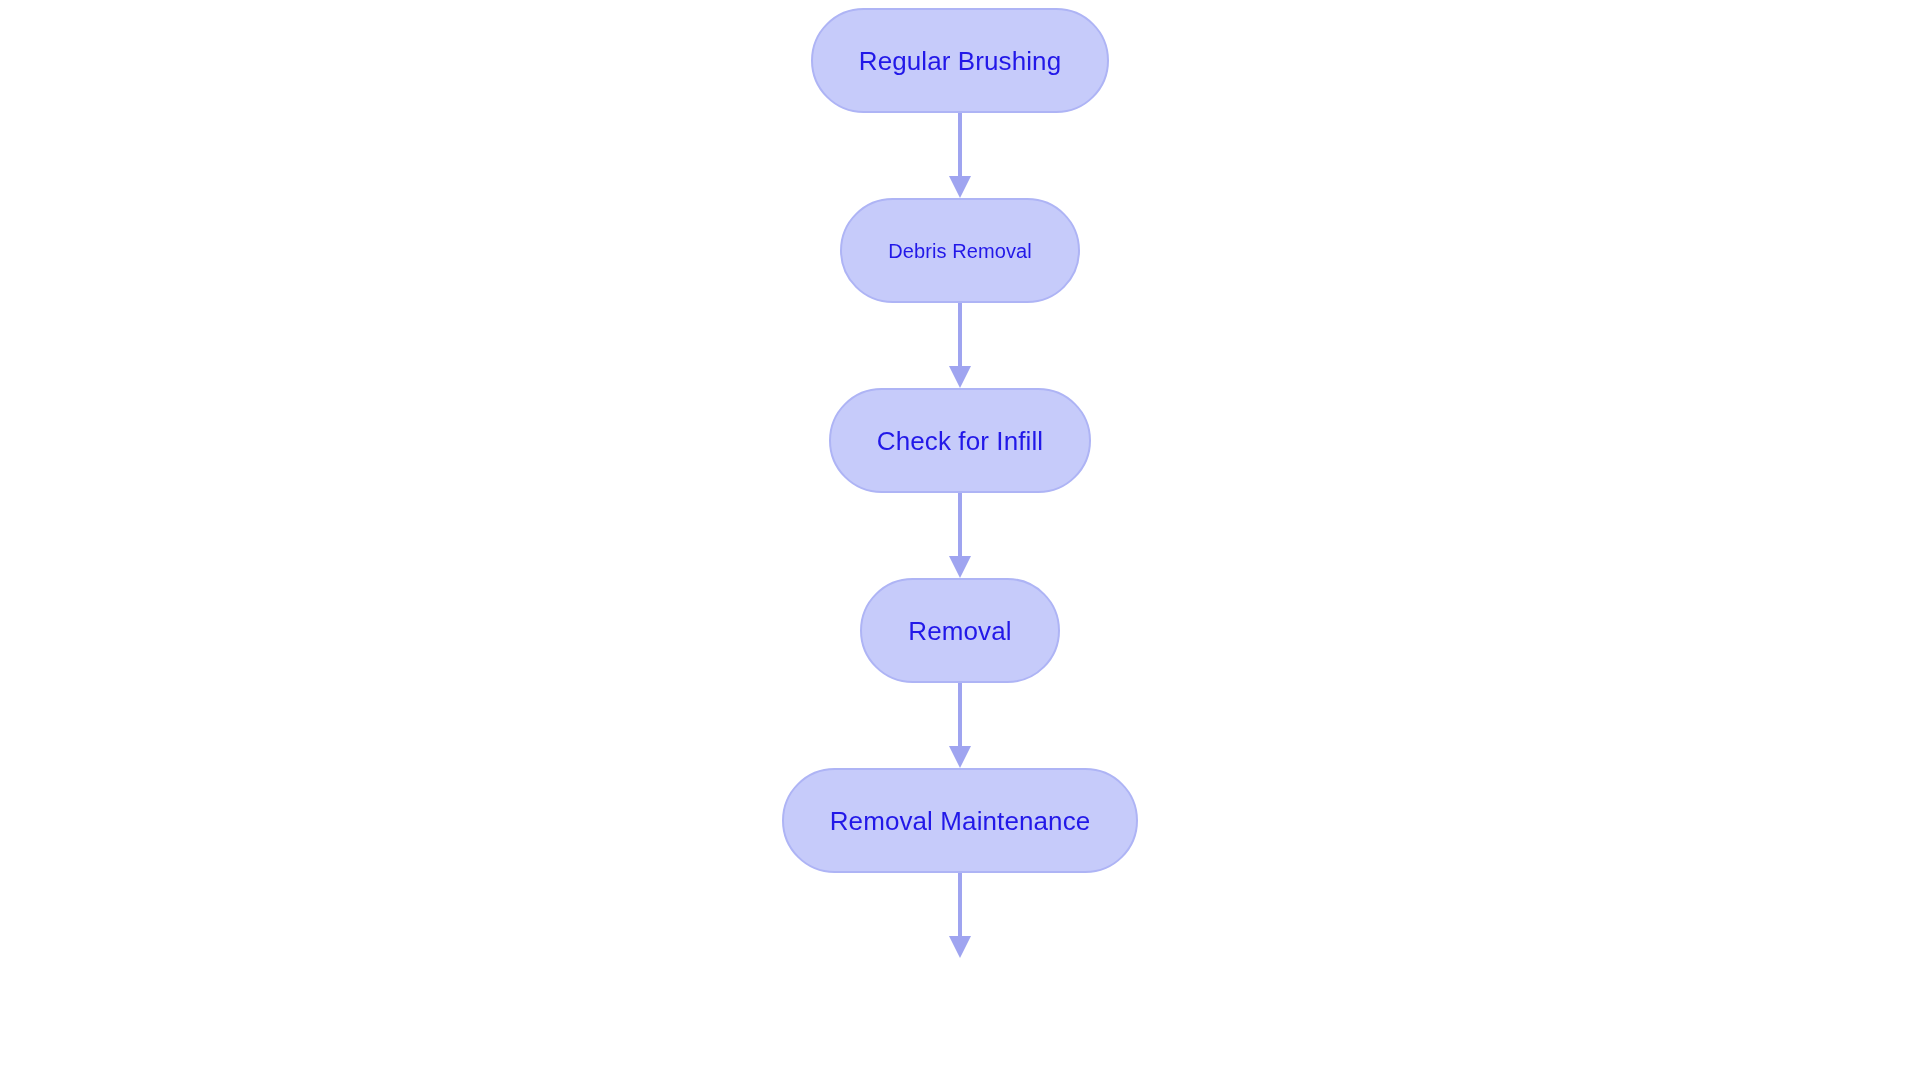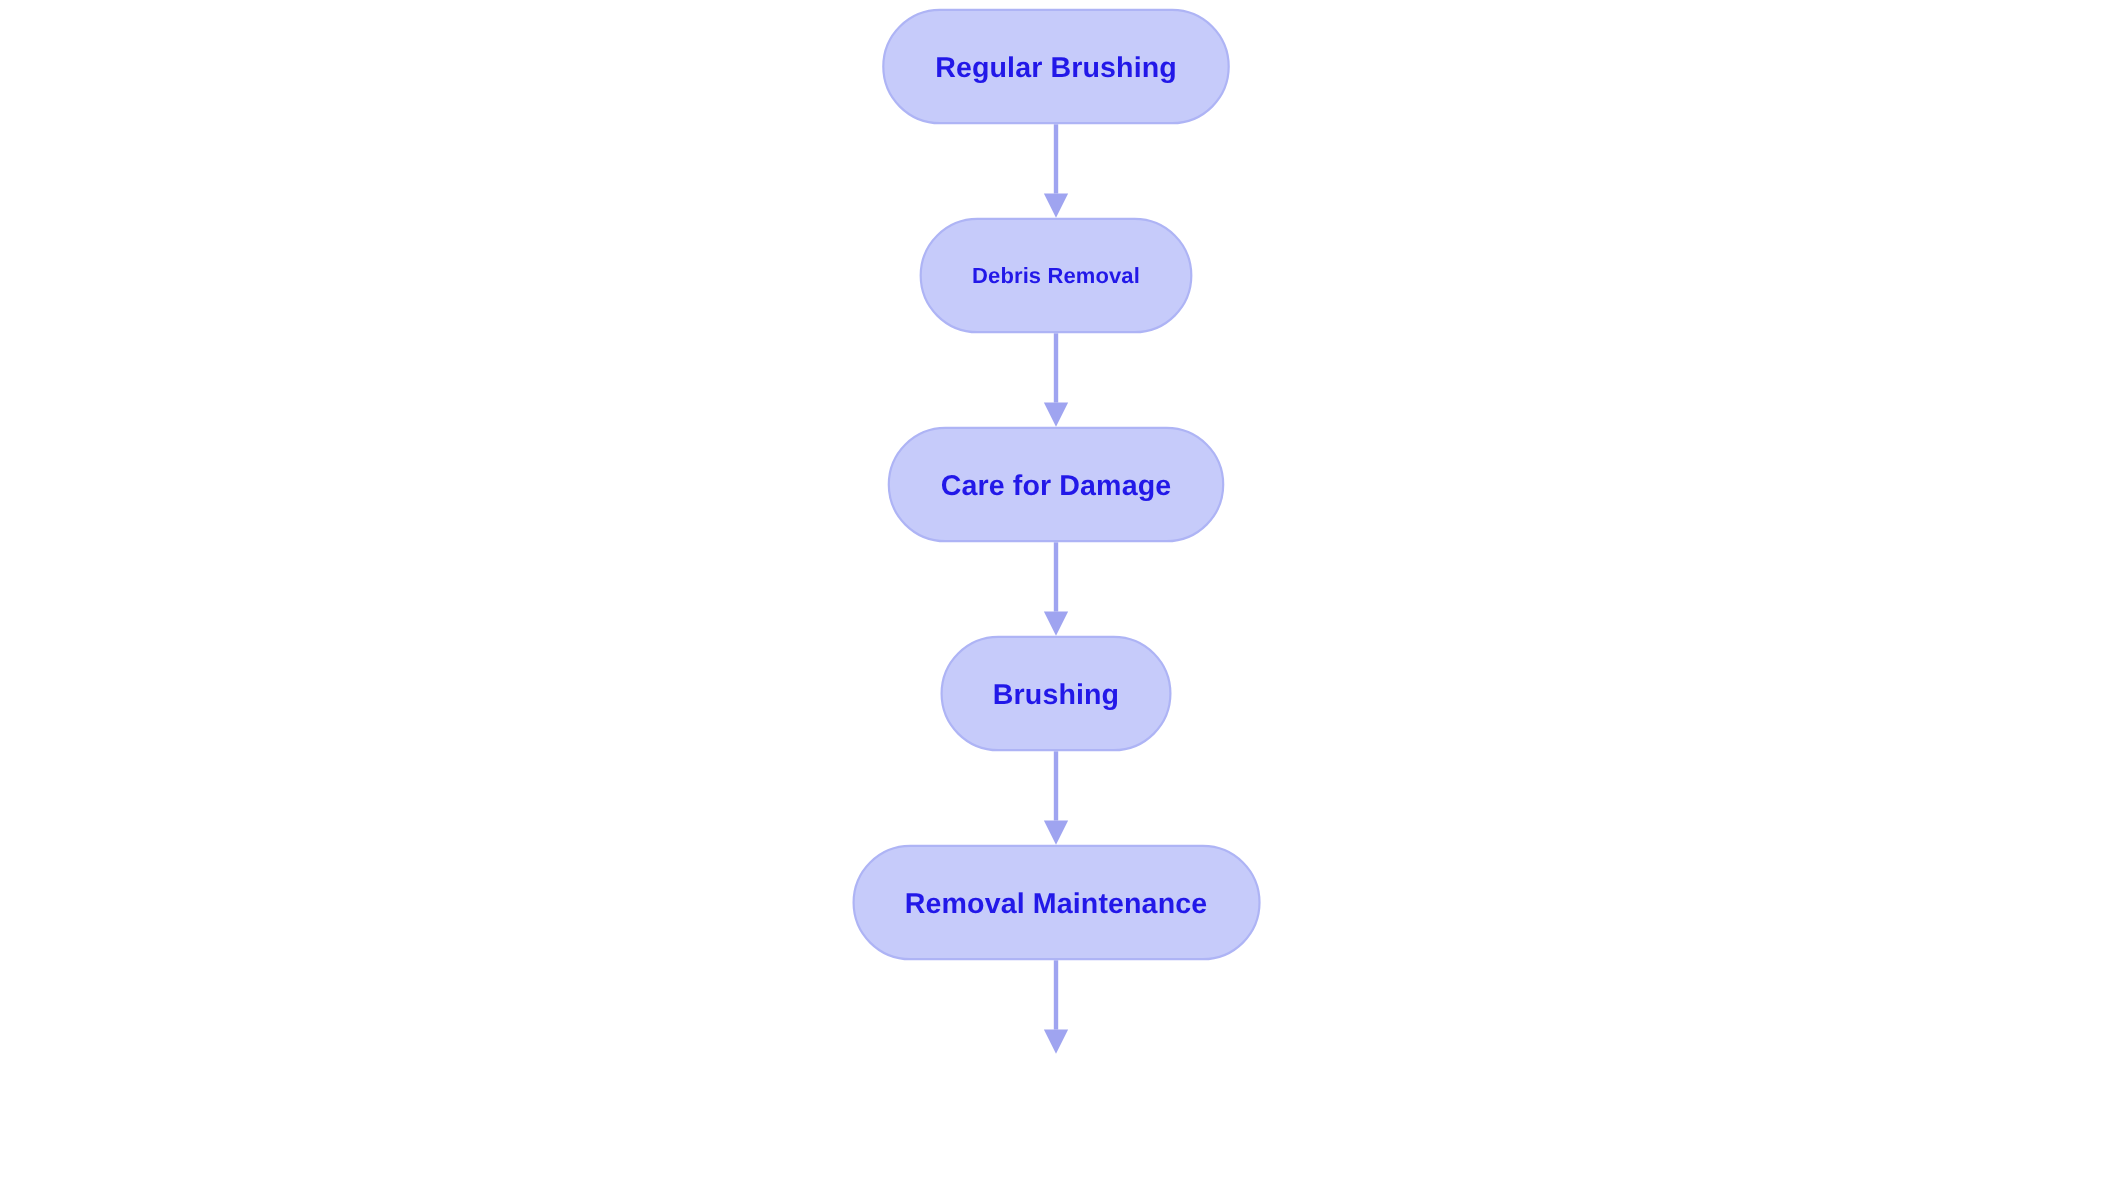--- a/index.html
+++ b/index.html
@@ -12,21 +12,20 @@
     height: 1083px;
     overflow: hidden;
     font-family: "Liberation Sans", sans-serif;
   }
 
   #flowchart-canvas {
     position: relative;
     width: 1760px;
     height: 1083px;
     background: #ffffff;
-    font-weight: bold;
   }
 
   .flow-column {
     position: absolute;
     left: 0;
     top: 0;
     width: 1920px;
     height: 1083px;
     display: flex;
     flex-direction: column;
@@ -117,30 +116,30 @@
     <div class="node" style="background: rgb(198, 203, 250); border-color: rgb(174, 180, 245); color: rgb(34, 24, 232); font-size: 26px;">
       <span class="node-label" style="color: rgb(34, 24, 232); font-size: 20px;">Debris Removal</span>
     </div>
 
     <div class="connector">
       <span class="line" style="background: rgb(159, 164, 240); width: 4px;"></span>
       <span class="arrowhead" style="border-top-color: rgb(159, 164, 240);"></span>
     </div>
 
     <div class="node" style="background: rgb(198, 203, 250); border-color: rgb(174, 180, 245); color: rgb(34, 24, 232); font-size: 26px;">
-      <span class="node-label" style="color: rgb(34, 24, 232); font-size: 26px;">Care for Damage</span>
+      <span class="node-label" style="color: rgb(34, 24, 232); font-size: 26px;">Check for Infill</span>
     </div>
 
     <div class="connector">
       <span class="line" style="background: rgb(159, 164, 240); width: 4px;"></span>
       <span class="arrowhead" style="border-top-color: rgb(159, 164, 240);"></span>
     </div>
 
     <div class="node" style="background: rgb(198, 203, 250); border-color: rgb(174, 180, 245); color: rgb(34, 24, 232); font-size: 26px;">
-      <span class="node-label" style="color: rgb(34, 24, 232); font-size: 26px;">Brushing</span>
+      <span class="node-label" style="color: rgb(34, 24, 232); font-size: 26px;">Removal</span>
     </div>
 
     <div class="connector">
       <span class="line" style="background: rgb(159, 164, 240); width: 4px;"></span>
       <span class="arrowhead" style="border-top-color: rgb(159, 164, 240);"></span>
     </div>
 
     <div class="node" style="background: rgb(198, 203, 250); border-color: rgb(174, 180, 245); color: rgb(34, 24, 232); font-size: 26px;">
       <span class="node-label" style="color: rgb(34, 24, 232); font-size: 26px;">Removal Maintenance</span>
     </div>

